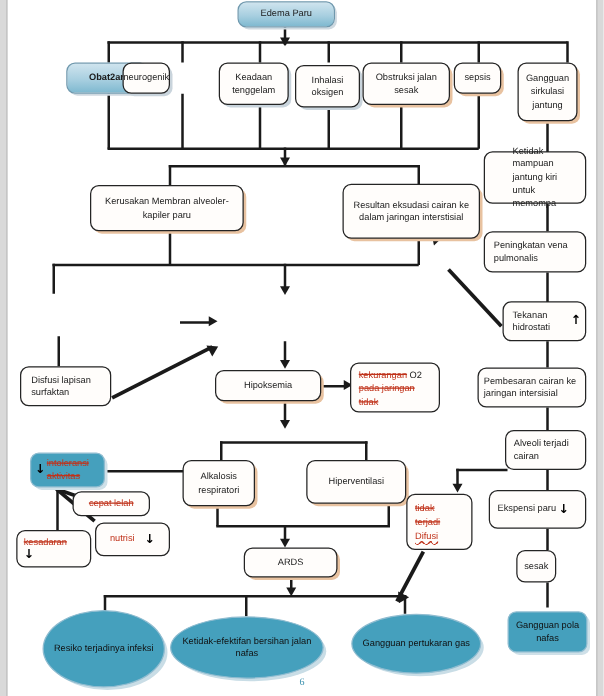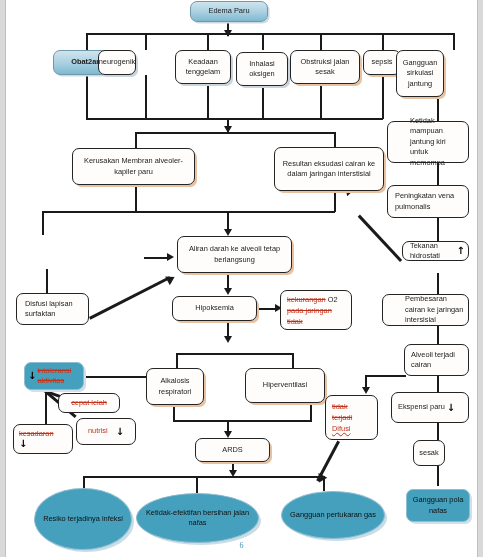--- a/index.html
+++ b/index.html
@@ -116,21 +116,21 @@
   </div>
   <div class="node grey" style="left:236px;top:52px;width:52px;height:34px;">
     <span class="txt">Inhalasi oksigen</span>
   </div>
   <div class="node tan" style="left:290px;top:50px;width:70px;height:34px;">
     <span class="txt">Obstruksi jalan sesak</span>
   </div>
   <div class="node tan" style="left:363px;top:50px;width:38px;height:25px;">
     <span class="txt">sepsis</span>
   </div>
-  <div class="node tan" style="left:396px;top:50px;width:48px;height:47px;">
+  <div class="node tan" style="left:414px;top:50px;width:48px;height:47px;">
     <span class="txt">Gangguan sirkulasi jantung</span>
   </div>
 
   <div class="ln lv" style="left:86px;top:75px;height:44px;"></div>
   <div class="ln lv" style="left:145px;top:75px;height:44px;"></div>
   <div class="ln lv" style="left:207px;top:84px;height:35px;"></div>
   <div class="ln lv" style="left:262px;top:86px;height:33px;"></div>
   <div class="ln lv" style="left:320px;top:84px;height:35px;"></div>
   <div class="ln lv" style="left:382px;top:75px;height:44px;"></div>
   <div class="ln lh" style="left:86px;top:118px;width:297px;"></div>
@@ -159,23 +159,20 @@
     <span class="txt">Disfusi lapisan surfaktan</span>
   </div>
   <div class="ln lv" style="left:46px;top:269px;height:24px;"></div>
 
   <div class="ln lh" style="left:144px;top:257px;width:25px;"></div>
   <div class="arwr" style="left:167px;top:253px;"></div>
 
   <div class="diag" style="left:89px;top:317px;width:90px;transform:rotate(-27deg);height:2.5px;"></div>
   <div class="diaghead" style="left:166px;top:275px;transform:rotate(62deg);"></div>
 
-  <div class="node tan" style="left:177px;top:236px;width:115px;height:37px;">
-    <span class="txt">Aliran darah ke alveoli tetap berlangsung</span>
-  </div>
   <div class="ln lv" style="left:227px;top:273px;height:18px;"></div>
   <div class="arw" style="left:224px;top:288px;"></div>
 
   <div class="node tan" style="left:172px;top:296px;width:85px;height:25px;">
     <span class="txt">Hipoksemia</span>
   </div>
 
   <div class="ln lh" style="left:257px;top:308px;width:20px;"></div>
   <div class="arwr" style="left:275px;top:304px;"></div>
 
@@ -254,30 +251,30 @@
   <div class="node plain" style="left:387px;top:121px;width:82px;height:42px;text-align:left;justify-content:flex-start;padding-left:22px;">
     <span class="txt">Ketidak mampuan jantung kiri untuk memompa</span>
   </div>
   <div class="ln lv" style="left:437px;top:163px;height:22px;"></div>
 
   <div class="node plain" style="left:387px;top:185px;width:82px;height:33px;text-align:left;justify-content:flex-start;padding-left:7px;">
     <span class="txt">Peningkatan vena pulmonalis</span>
   </div>
   <div class="ln lv" style="left:437px;top:218px;height:24px;"></div>
 
-  <div class="node plain" style="left:402px;top:241px;width:67px;height:20px;justify-content:flex-start;text-align:left;padding-left:7px;">
+  <div class="node plain" style="left:402px;top:241px;width:67px;height:32px;justify-content:flex-start;text-align:left;padding-left:7px;">
     <span class="txt">Tekanan hidrostati</span>
     <span class="arrowglyph" style="margin-left:5px;">↑</span>
   </div>
   <div class="ln lv" style="left:437px;top:273px;height:21px;"></div>
 
   <div class="diag" style="left:400px;top:262px;width:62px;transform:rotate(-133deg);height:2.5px;"></div>
   <div class="diaghead" style="left:343px;top:186px;transform:rotate(-44deg);"></div>
 
-  <div class="node plain" style="left:382px;top:294px;width:87px;height:32px;text-align:left;justify-content:flex-start;padding-left:22px;">
+  <div class="node plain" style="left:382px;top:294px;width:87px;height:32px;text-align:left;justify-content:flex-start;padding-left:4px;">
     <span class="txt">Pembesaran cairan ke jaringan intersisial</span>
   </div>
   <div class="ln lv" style="left:437px;top:326px;height:19px;"></div>
 
   <div class="node plain" style="left:404px;top:344px;width:65px;height:32px;text-align:left;justify-content:flex-start;padding-left:6px;">
     <span class="txt">Alveoli terjadi cairan</span>
   </div>
 
   <div class="ln lh" style="left:365px;top:375px;width:41px;"></div>
   <div class="ln lv" style="left:365px;top:375px;height:13px;"></div>

